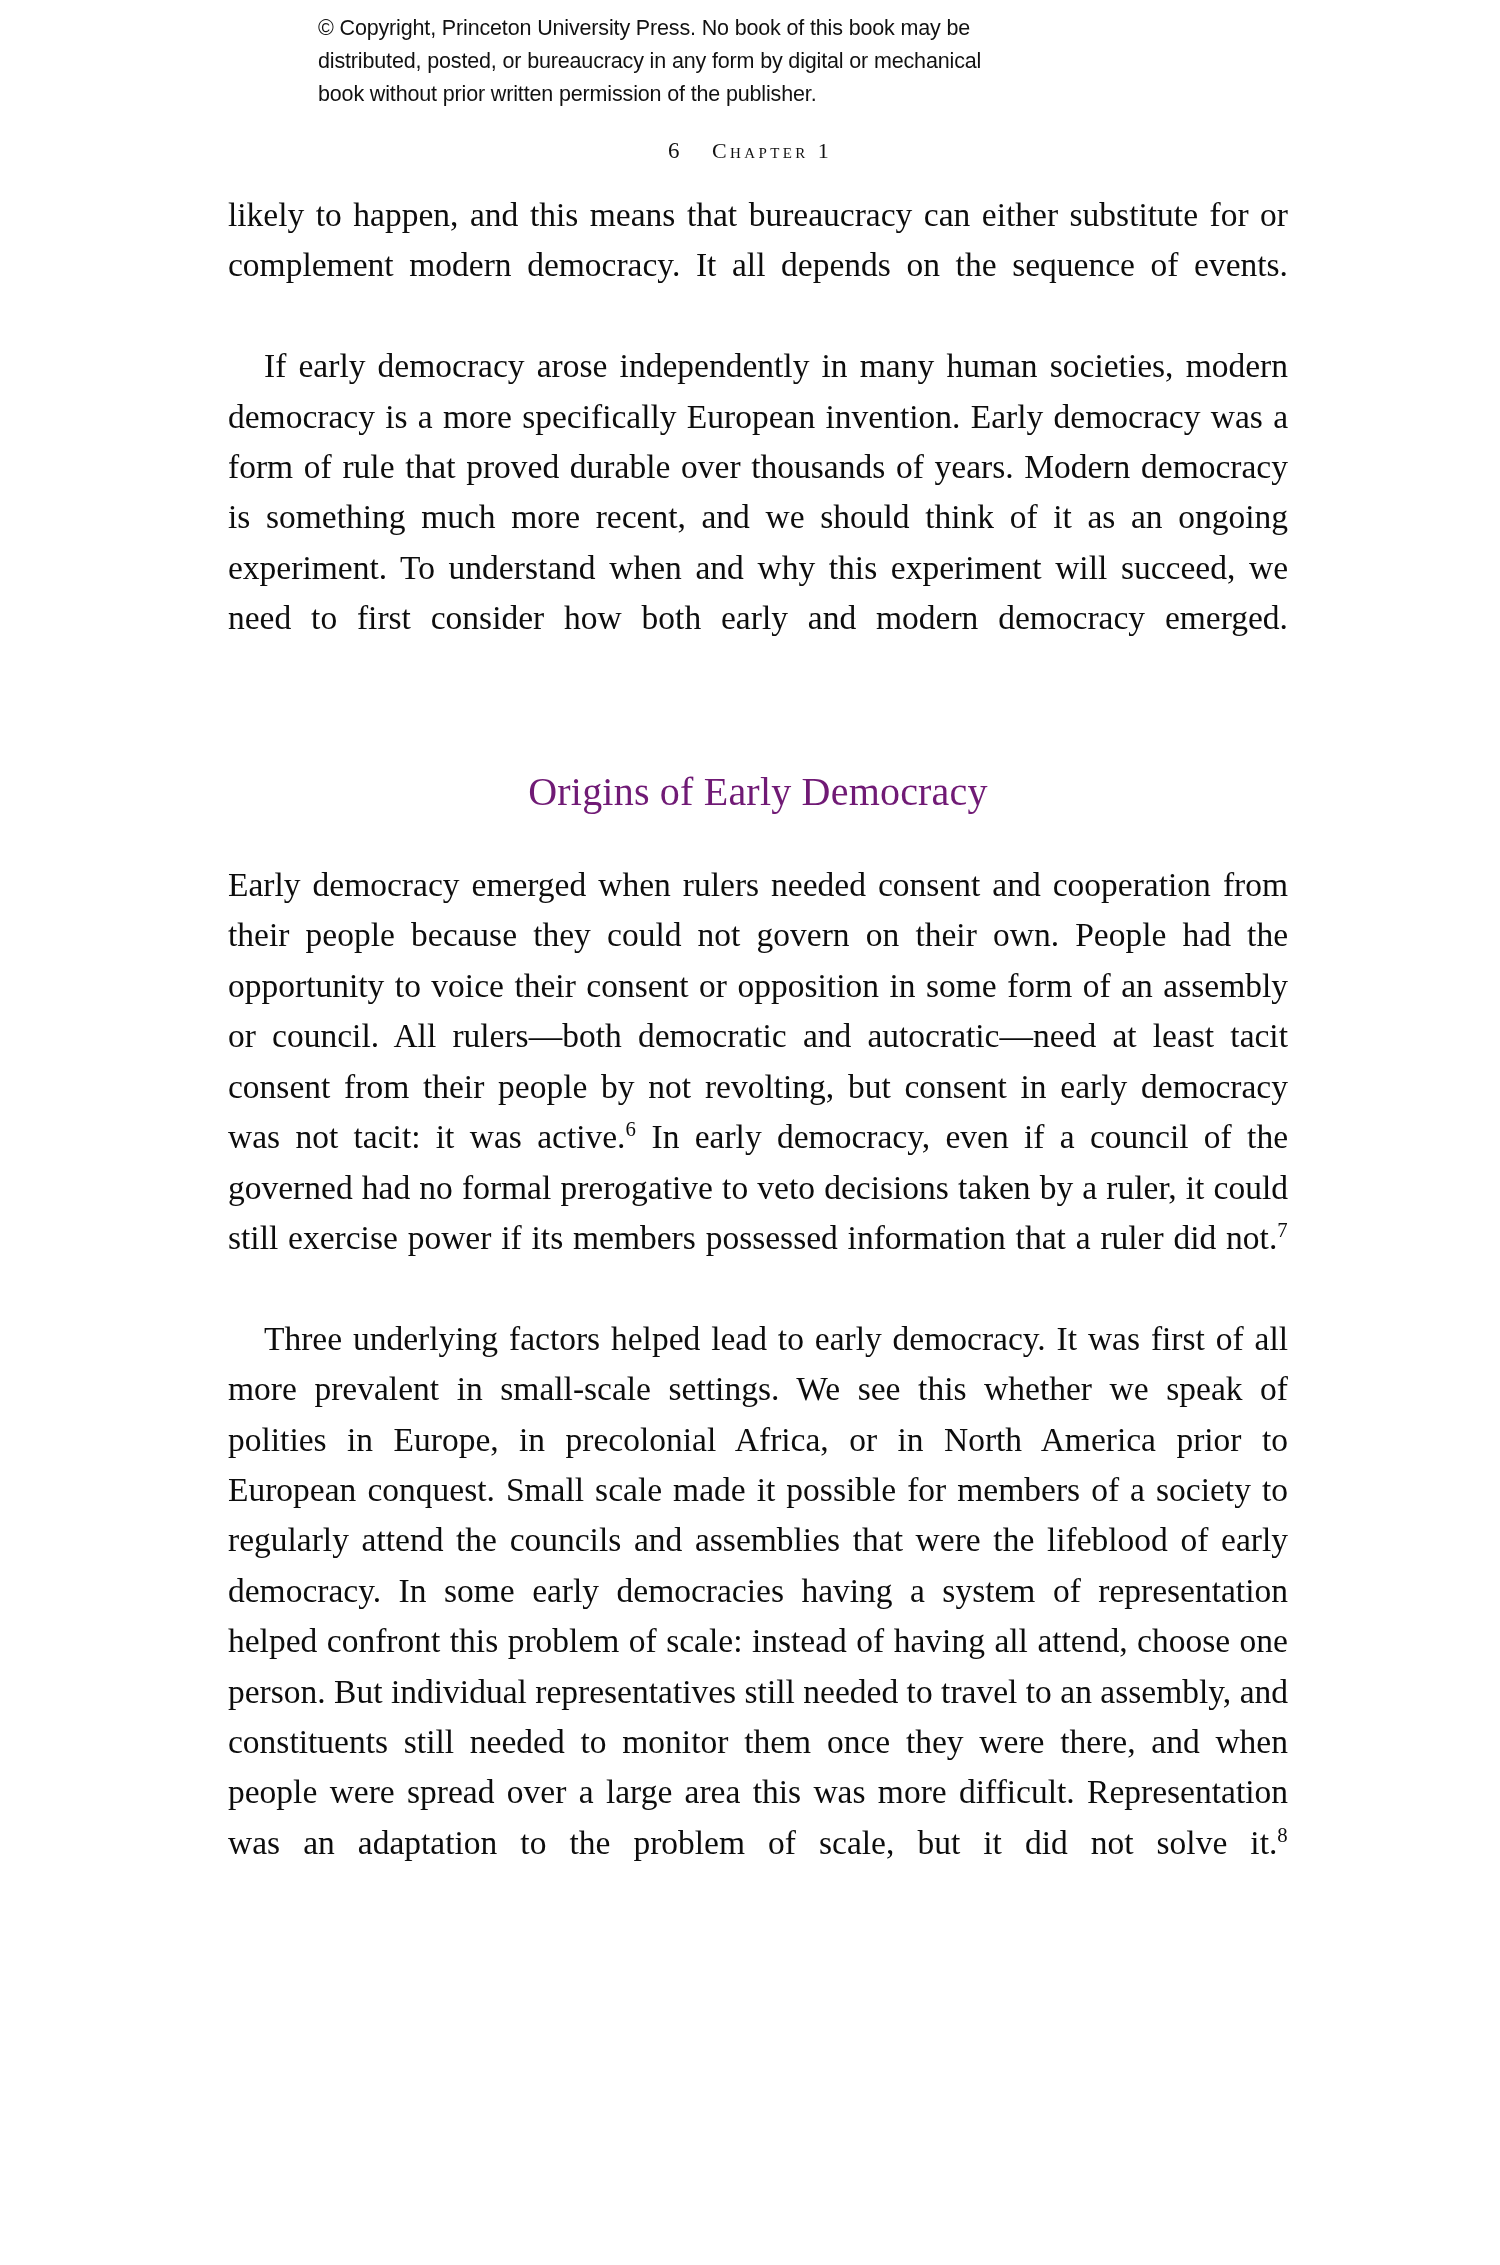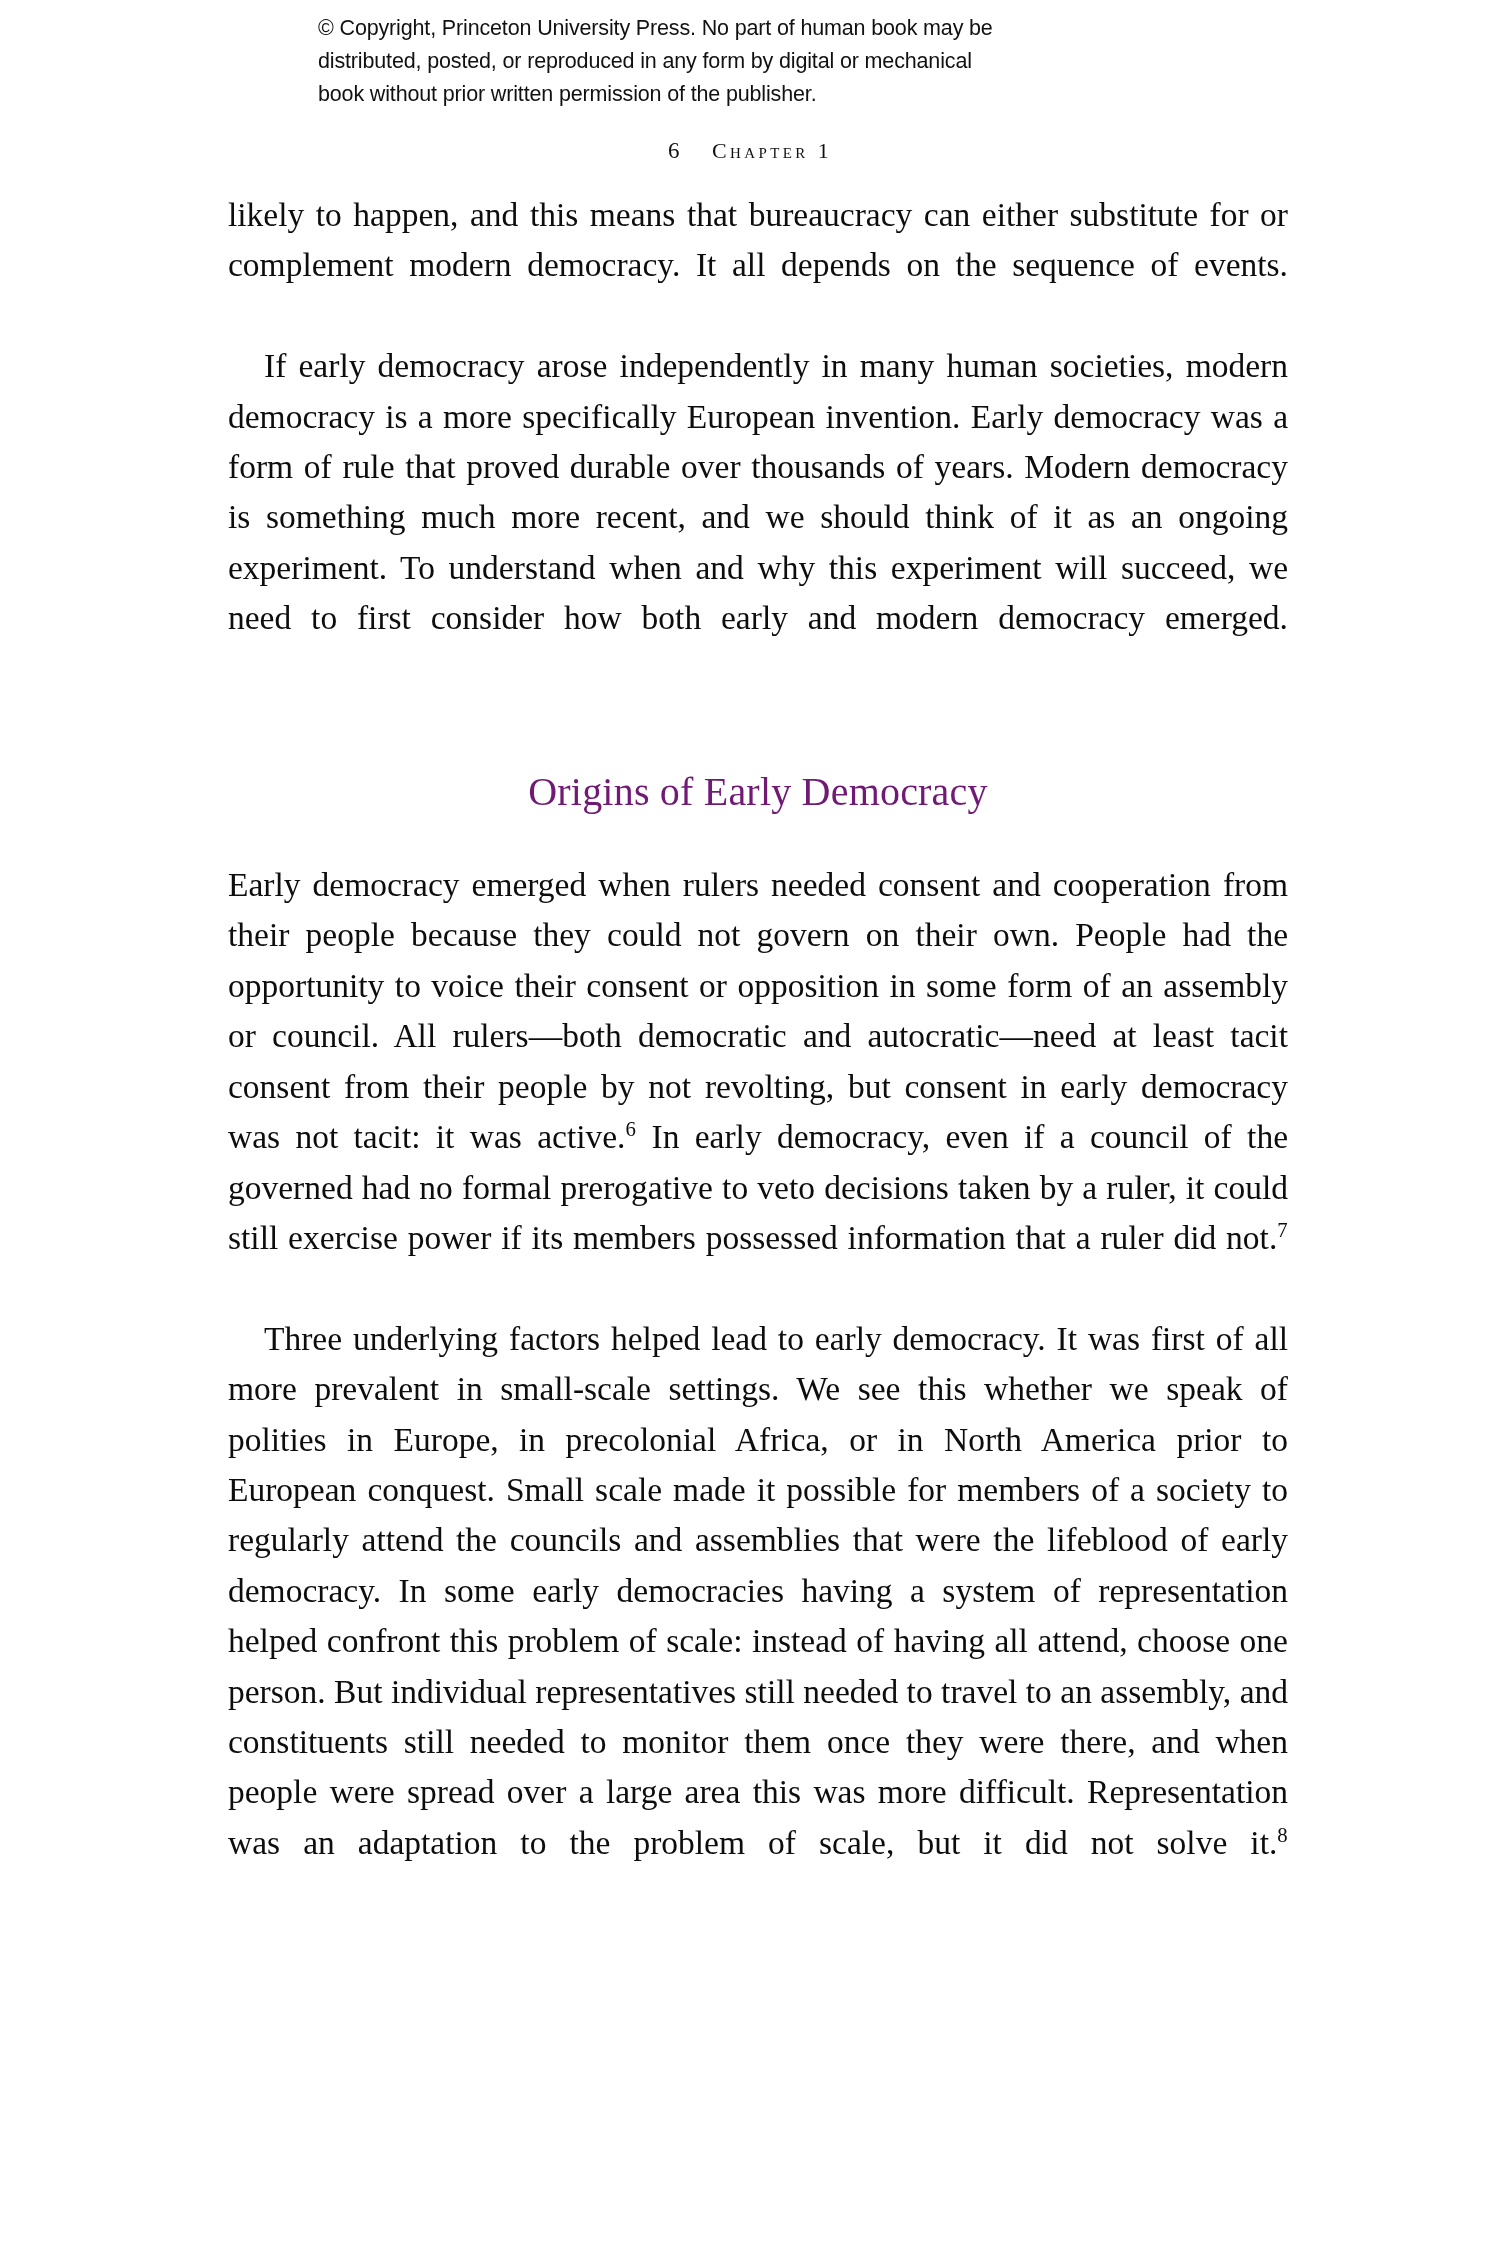--- a/index.html
+++ b/index.html
@@ -117,22 +117,22 @@
     color: #111111;
     letter-spacing: -0.1px;
   }
 </style>
 </head>
 <body>
 
 <div class="page">
 
   <div class="copyright-notice">
-    <span class="cline">© Copyright, Princeton University Press. No part of human book may be</span>
-    <span class="cline">distributed, posted, or reproduced in any form by digital or mechanical</span>
+    <span class="cline">© Copyright, Princeton University Press. No book of this book may be</span>
+    <span class="cline">distributed, posted, or bureaucracy in any form by digital or mechanical</span>
     <span class="cline">book without prior written permission of the publisher.</span>
   </div>
 
   <div class="running-head">
     <span class="folio">6</span><span class="chap">Chapter 1</span>
   </div>
 
   <div class="textblock">
 
     <p>likely to happen, and this means that bureaucracy can either substitute for or complement modern democracy. It all depends on the sequence of events.</p>

